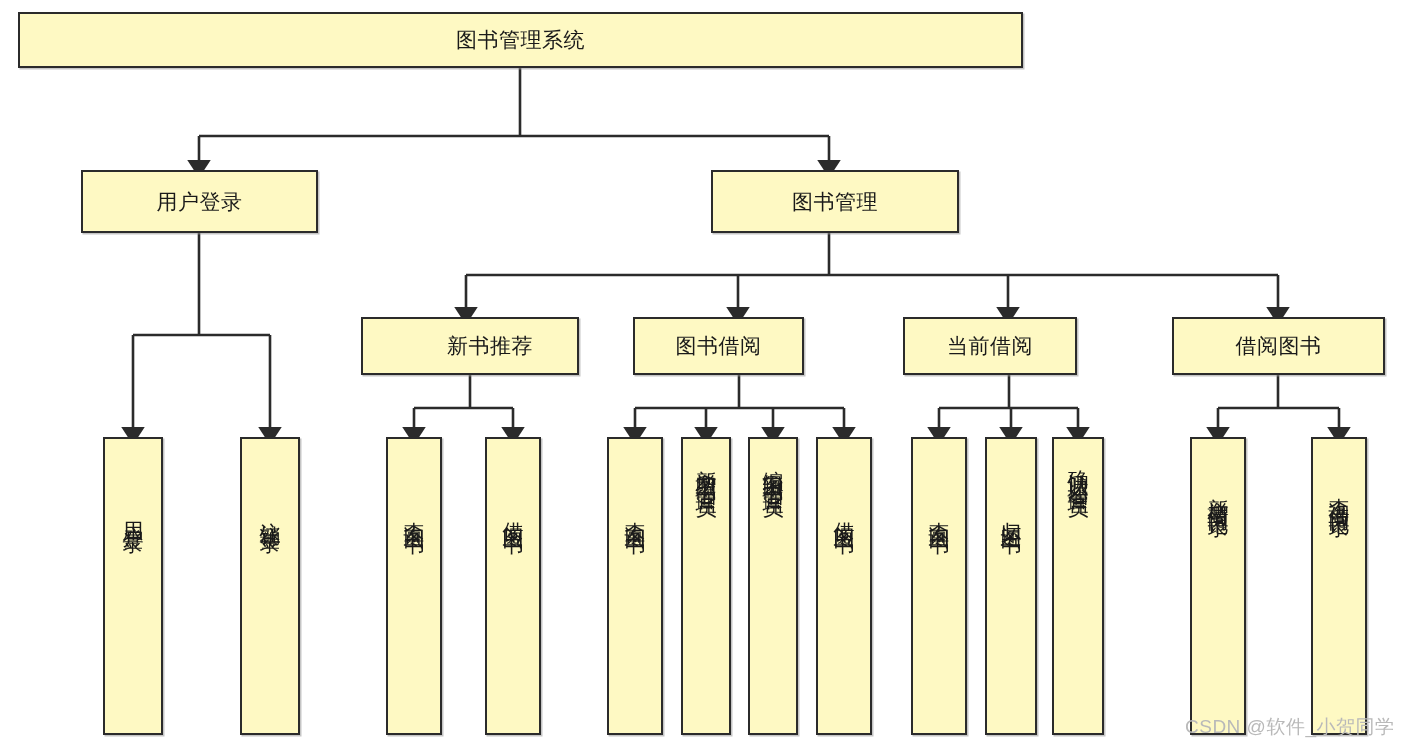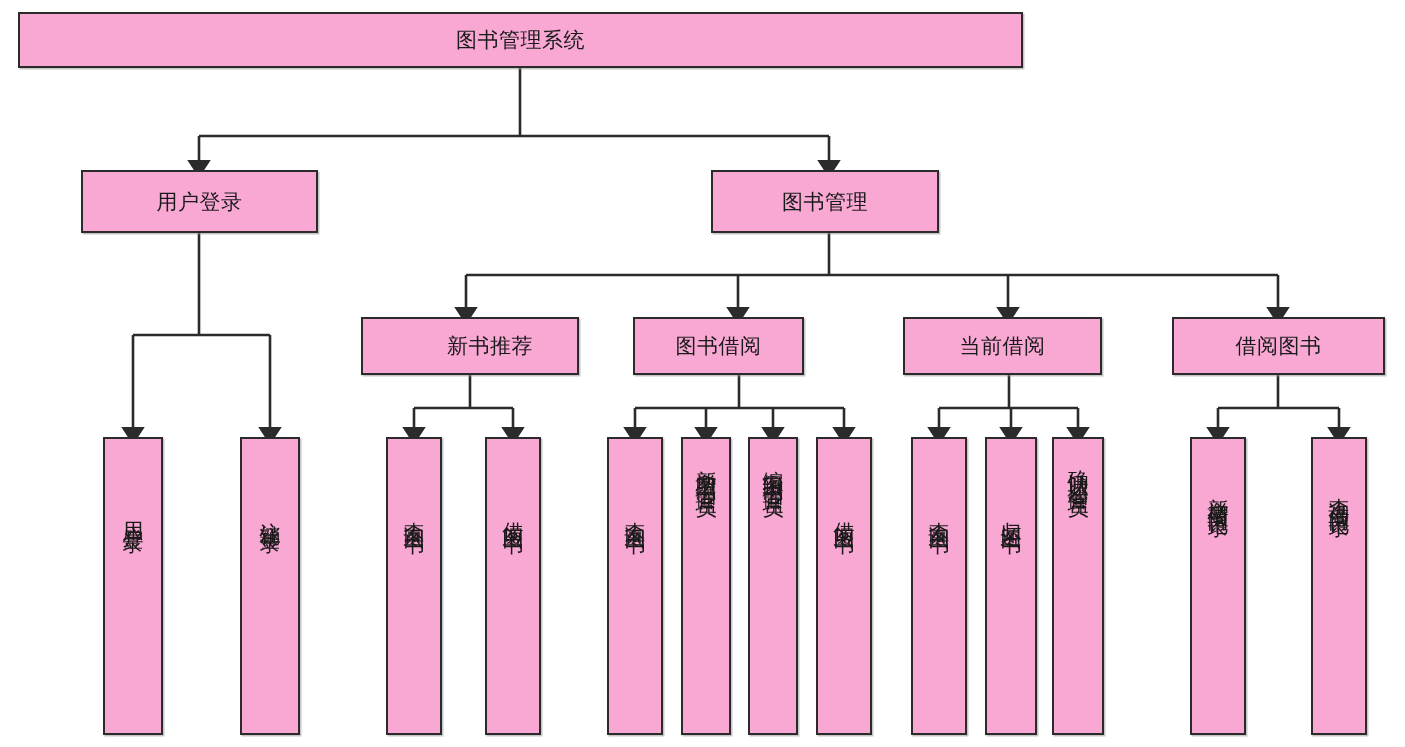--- a/index.html
+++ b/index.html
@@ -23,21 +23,21 @@
     position: absolute;
     top: 0;
     left: 0;
     width: 1405px;
     height: 747px;
   }
   .node-box {
     position: absolute;
     box-sizing: border-box;
     border: 2.5px solid #2b2b2b;
-    background: #f9a8d4;
+    background: #fef9c3;
     display: flex;
     align-items: center;
     justify-content: center;
     box-shadow: 1.5px 1.5px 0 rgba(150,150,150,0.55);
   }
   .node-label-h {
     font-size: 21px;
     color: #1a1a1a;
     letter-spacing: 0.5px;
     line-height: 1.2;
@@ -117,30 +117,30 @@
       </g>
   </svg>
 
   <div id="nodes-layer">
       <div class="node-box" style="left: 18px; top: 12px; width: 1005px; height: 56px;">
         <span class="node-label-h">图书管理系统</span>
       </div>
       <div class="node-box" style="left: 81px; top: 170px; width: 237px; height: 63px;">
         <span class="node-label-h">用户登录</span>
       </div>
-      <div class="node-box" style="left: 711px; top: 170px; width: 228px; height: 63px; align-items: center;">
+      <div class="node-box" style="left: 711px; top: 170px; width: 248px; height: 63px; align-items: center;">
         <span class="node-label-h">图书管理</span>
       </div>
       <div class="node-box" style="left: 361px; top: 317px; width: 218px; height: 58px; padding-left: 40px;">
         <span class="node-label-h">新书推荐</span>
       </div>
       <div class="node-box" style="left: 633px; top: 317px; width: 171px; height: 58px;">
         <span class="node-label-h">图书借阅</span>
       </div>
-      <div class="node-box" style="left: 903px; top: 317px; width: 199px; height: 58px;">
+      <div class="node-box" style="left: 903px; top: 317px; width: 174px; height: 58px;">
         <span class="node-label-h">当前借阅</span>
       </div>
       <div class="node-box" style="left: 1172px; top: 317px; width: 213px; height: 58px;">
         <span class="node-label-h">借阅图书</span>
       </div>
       <div class="node-box leaf leaf-mid" style="left: 103px; top: 437px; width: 60px; height: 298px;">
         <span class="node-label-v">用户登录</span>
       </div>
       <div class="node-box leaf leaf-mid" style="left: 240px; top: 437px; width: 60px; height: 298px;">
         <span class="node-label-v">注销登录</span>
@@ -173,14 +173,15 @@
         <span class="node-label-v">确认归还（管理员）</span>
       </div>
       <div class="node-box leaf leaf-upper" style="left: 1190px; top: 437px; width: 56px; height: 298px;">
         <span class="node-label-v">新增借阅记录</span>
       </div>
       <div class="node-box leaf leaf-upper" style="left: 1311px; top: 437px; width: 56px; height: 298px;">
         <span class="node-label-v">查询借阅记录</span>
       </div>
     </div>
 
+  <div class="watermark" style="left: 1185px; top: 714px; color: rgb(185, 185, 185);">CSDN @软件_小贺同学</div>
 
 </div>
 
 </body></html>

